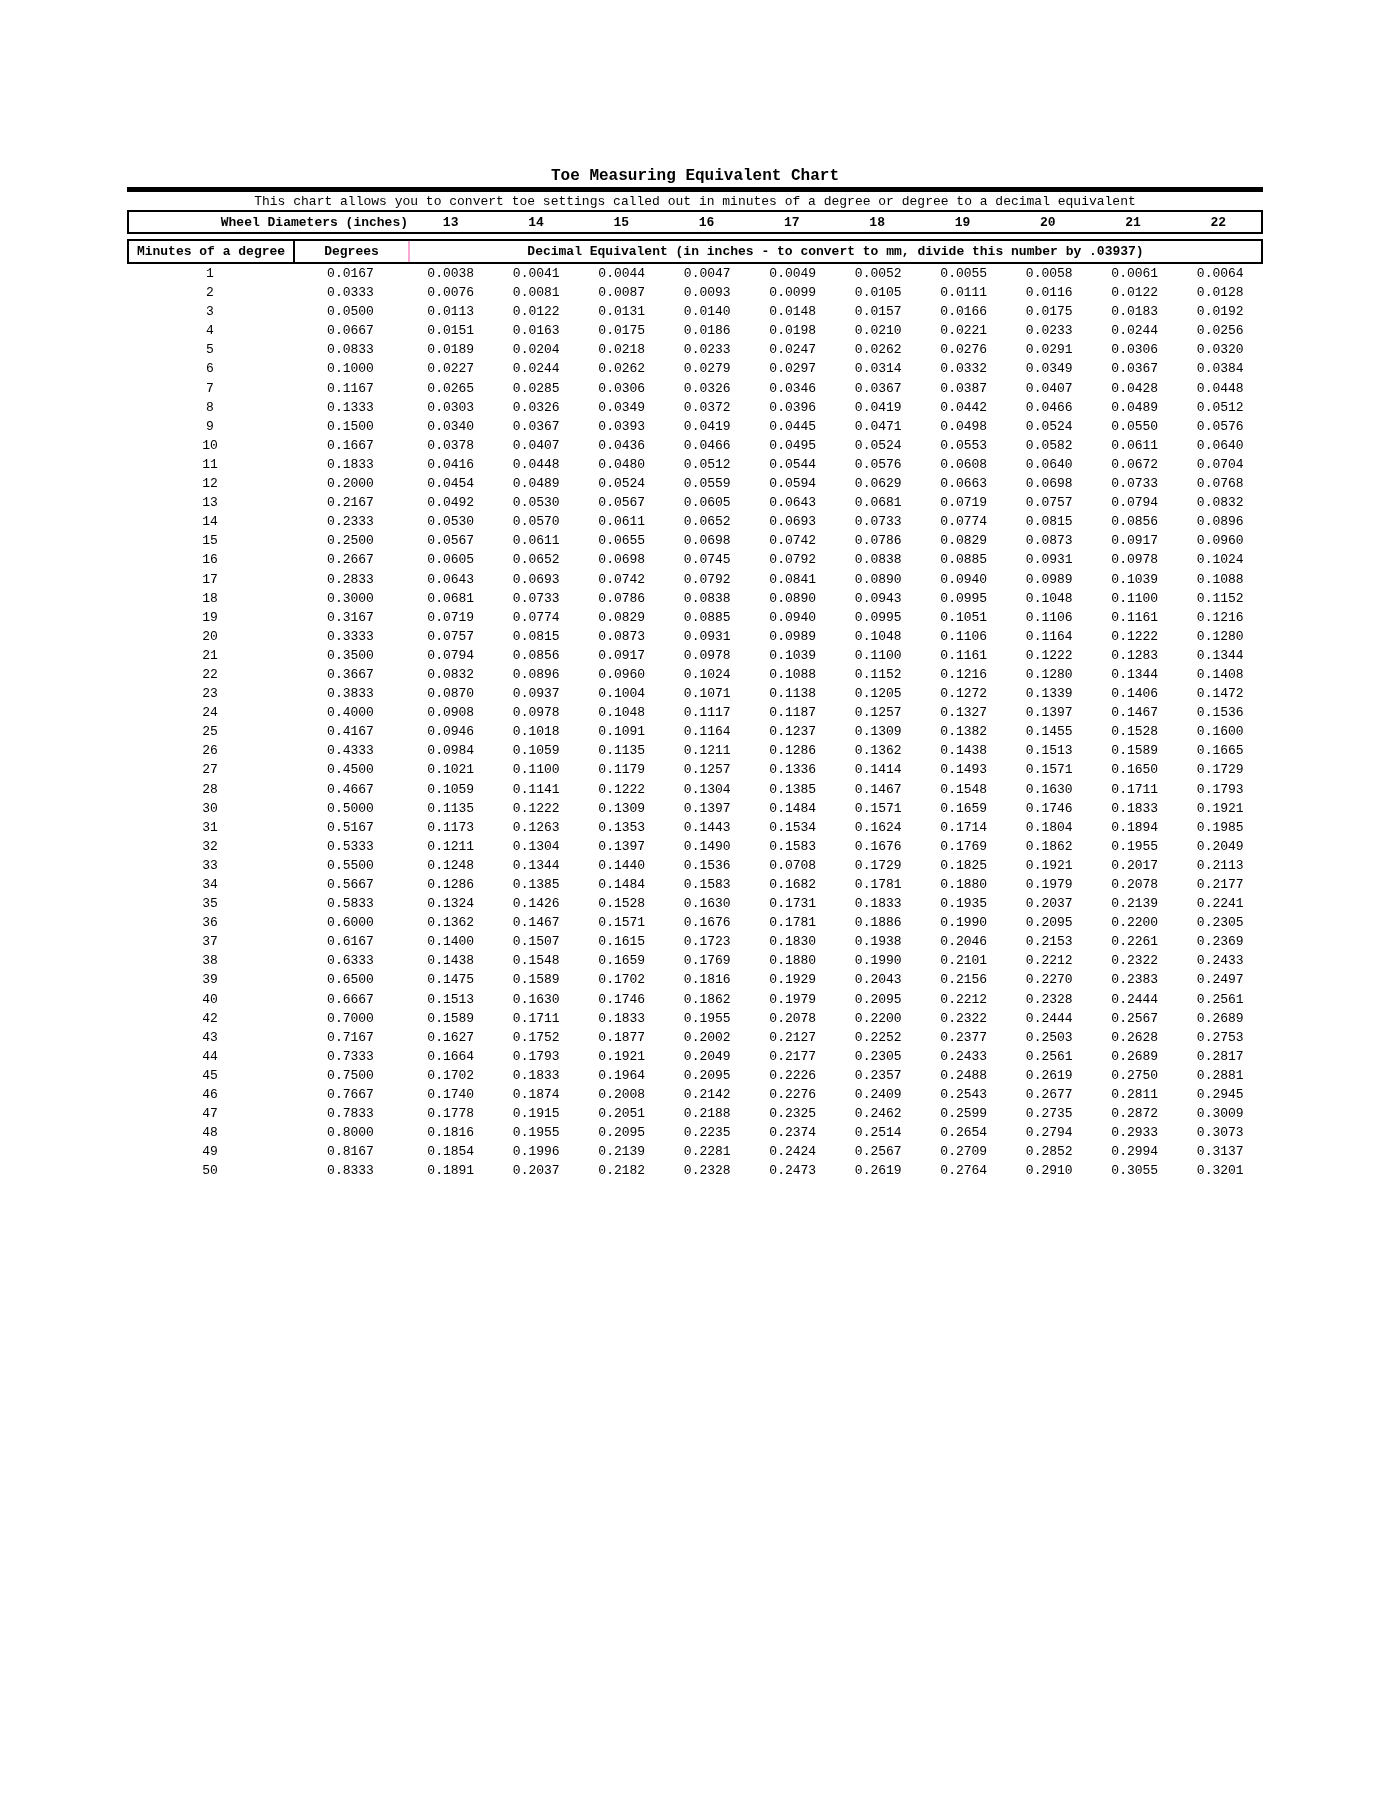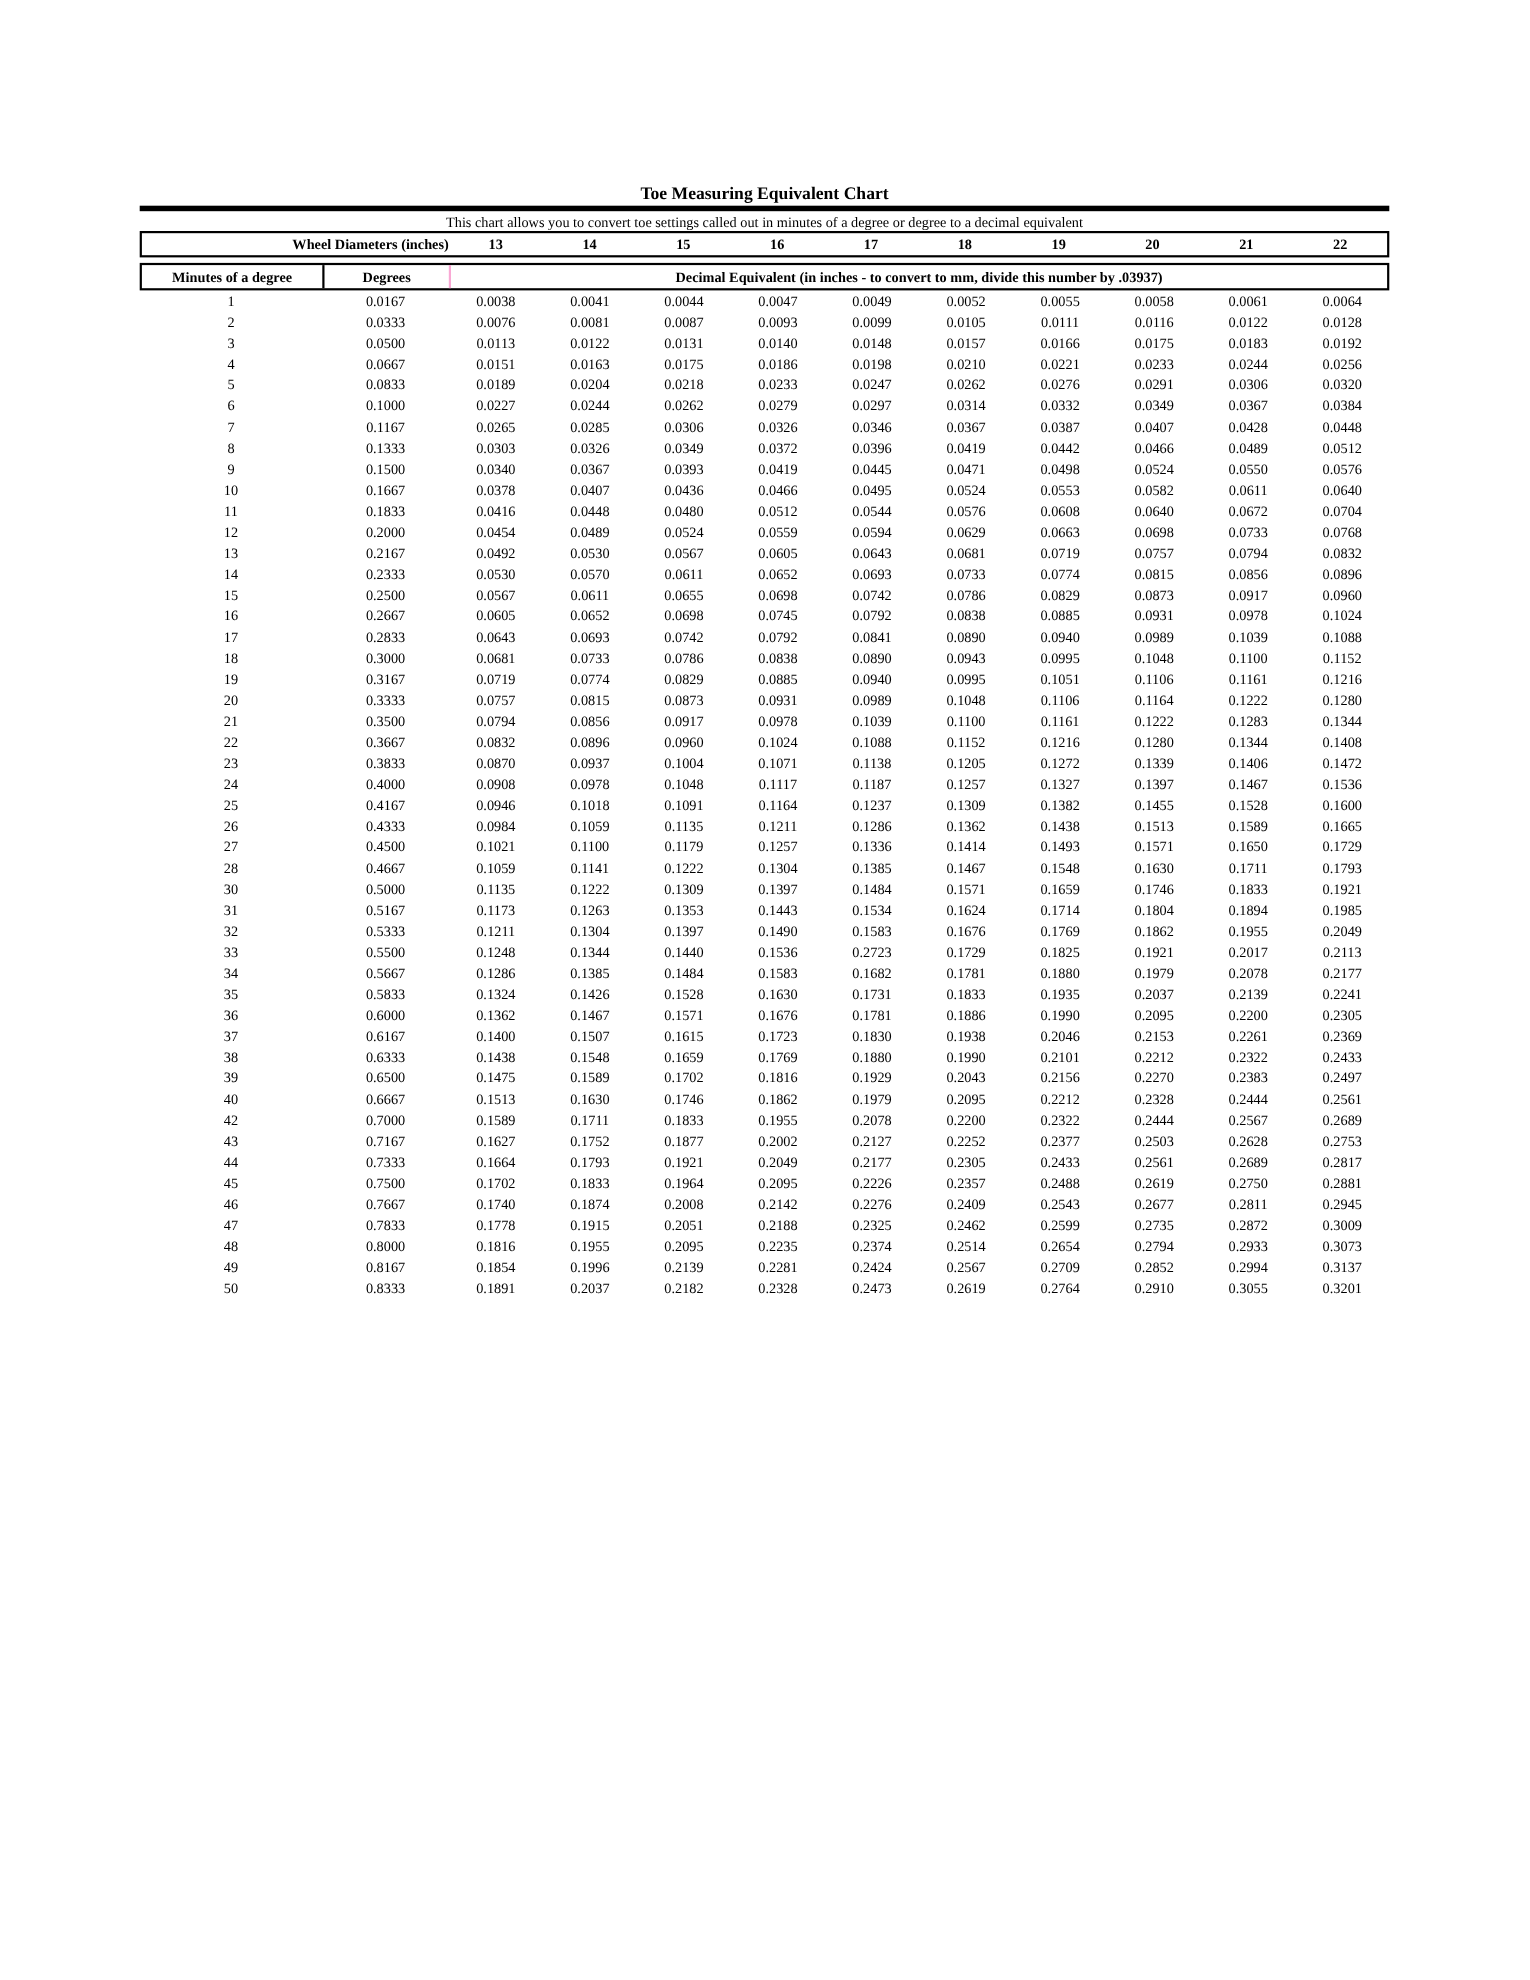--- a/index.html
+++ b/index.html
@@ -2,21 +2,21 @@
 <html><head>
 <meta charset="utf-8">
 <style>
   * { margin: 0; padding: 0; box-sizing: border-box; }
   html, body { background: #ffffff; }
   .page {
     position: relative;
     width: 1391px;
     height: 1800px;
     background: #ffffff;
-    font-family: Liberation Serif, serif;
+    font-family: Liberation Mono, monospace;
     color: #000000;
     overflow: hidden;
   }
   .content {
     position: absolute;
     left: 127px;
     top: 0;
     width: 1136px;
   }
   .doc-title {
@@ -556,21 +556,21 @@
           <div class="c c-val">0.1955</div>
           <div class="c c-val">0.2049</div>
         </div>
         <div class="trow">
           <div class="c c-min">33</div>
           <div class="c c-deg">0.5500</div>
           <div class="c c-val">0.1248</div>
           <div class="c c-val">0.1344</div>
           <div class="c c-val">0.1440</div>
           <div class="c c-val">0.1536</div>
-          <div class="c c-val">0.2723</div>
+          <div class="c c-val">0.0708</div>
           <div class="c c-val">0.1729</div>
           <div class="c c-val">0.1825</div>
           <div class="c c-val">0.1921</div>
           <div class="c c-val">0.2017</div>
           <div class="c c-val">0.2113</div>
         </div>
         <div class="trow">
           <div class="c c-min">34</div>
           <div class="c c-deg">0.5667</div>
           <div class="c c-val">0.1286</div>

